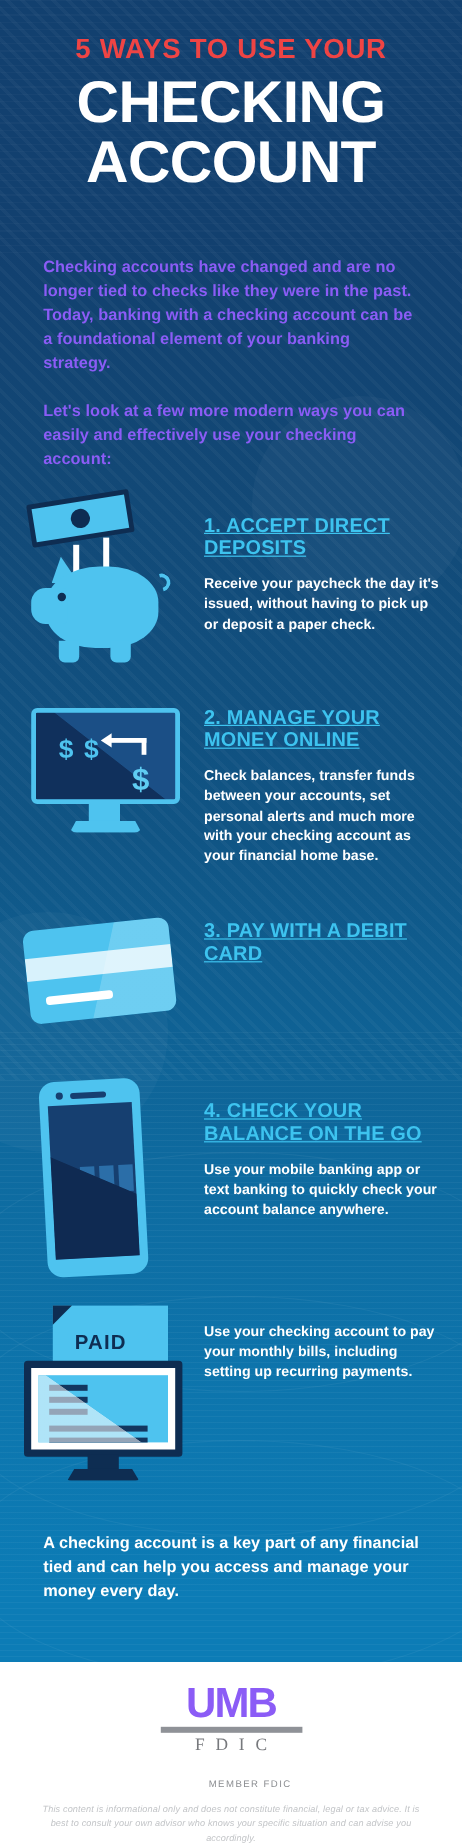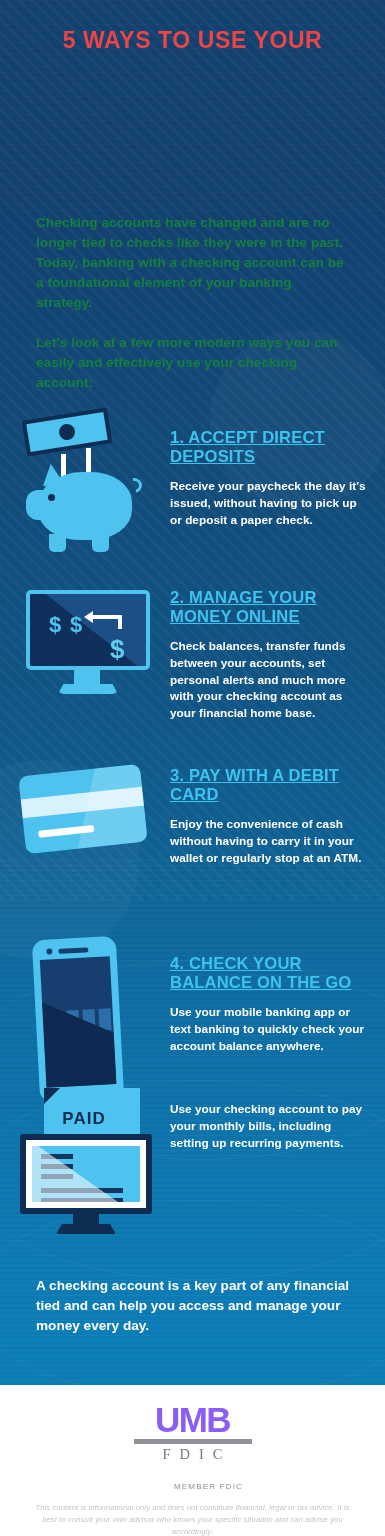--- a/index.html
+++ b/index.html
@@ -67,21 +67,21 @@
   .bigtitle {
     margin-top:9px;
     font-size:49px; font-weight:bold; letter-spacing:-.5px;
     color:#ffffff; line-height:.98; text-align:center;
   }
   .bigtitle .l2 { display:block; margin-top:2px; }
 
   
   .intro { position:absolute; left:36px; top:213px; width:310px; }
   .intro p {
-    color:#15803d; font-size:13.6px; font-weight:bold;
+    color:#8b5cf6; font-size:13.6px; font-weight:bold;
     line-height:1.47; letter-spacing:.05px;
   }
   .intro p + p { margin-top:20px; }
 
   
   .section { position:absolute; left:0; width:385px; }
   .sec-art { position:absolute; left:18px; top:0; width:145px; height:160px; }
   .sec-txt { position:absolute; left:170px; width:196px; }
   .sec-h {
     color:#3dc3ef; font-size:16.6px; font-weight:bold;
@@ -283,20 +283,24 @@
   <div class="bg-top-stripes"></div>
   <div class="bg-blob" style="left:210px;top:330px;width:180px;height:180px;"></div>
   <div class="bg-blob" style="left:-60px;top:760px;width:200px;height:200px;"></div>
   <div class="wave" style="top:960px;"></div>
   <div class="wave" style="top:1080px;"></div>
   <div class="wave" style="top:1200px;"></div>
 </div>
 
 <div class="header">
   <div class="kicker">5 WAYS TO USE YOUR</div>
+  <div class="bigtitle">
+    <span>CHECKING</span>
+    <span class="l2">ACCOUNT</span>
+  </div>
 </div>
 
 <div class="intro">
   <p>Checking accounts have changed and are no longer tied to checks like they were in the past. Today, banking with a checking account can be a foundational element of your banking strategy.</p>
   <p>Let's look at a few more modern ways you can easily and effectively use your checking account:</p>
 </div>
 
 <div class="section" style="top:412px;height:170px;">
   <div class="sec-art">
     <div class="piggy-wrap">
@@ -350,25 +354,24 @@
     <div class="card-wrap">
       <div class="card">
         <div class="stripe"></div>
         <div class="num"></div>
         <div class="gloss"></div>
       </div>
     </div>
   </div>
   <div class="sec-txt" style="top:8px;">
     <div class="sec-h">3. PAY WITH A DEBIT CARD</div>
-    <div class="sec-b">Enjoy the convenience of cash without having to carry it in your wallet or regularly stop at an ATM.</div>
-  </div>
-</div>
-
-<div class="section" style="top:936px;height:180px;padding-left:44px;">
+  </div>
+</div>
+
+<div class="section" style="top:898px;height:180px;padding-left:44px;">
   <div class="sec-art" style="height:175px;">
     <div class="phone-wrap">
       <div class="phone">
         <div class="cam"></div>
         <div class="spk"></div>
         <div class="screen">
           <span class="ph-dol">$</span>
           <div class="ph-bar b1"></div>
           <div class="ph-bar b2"></div>
           <div class="ph-bar b3"></div>

